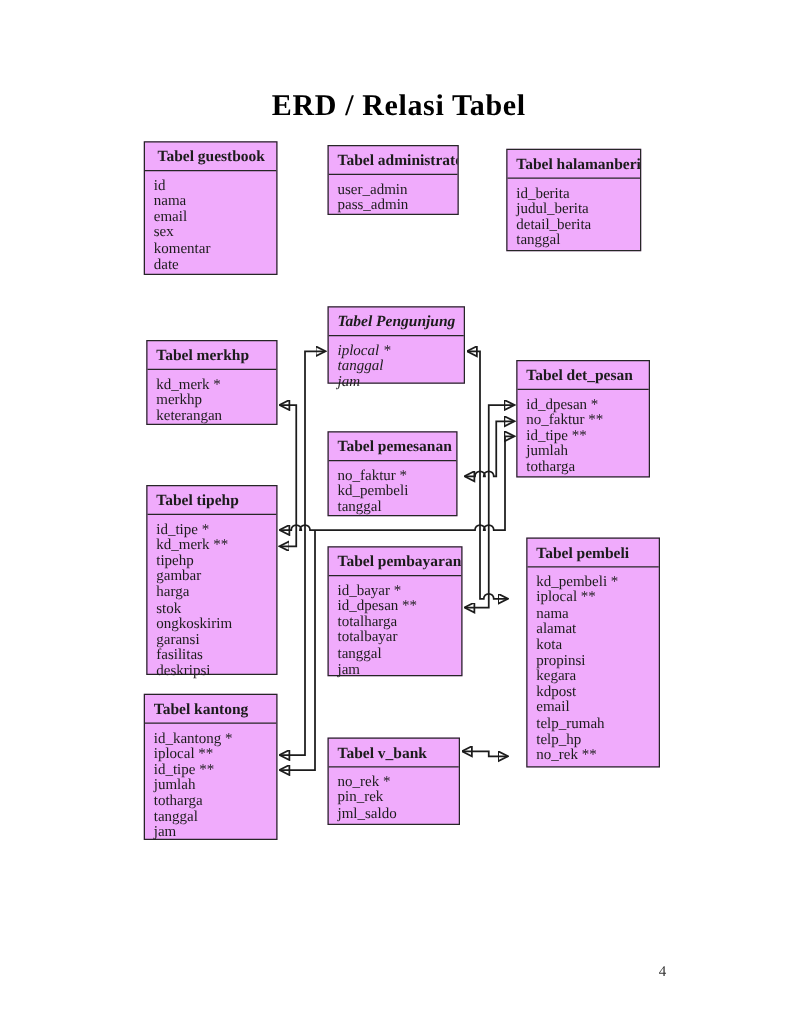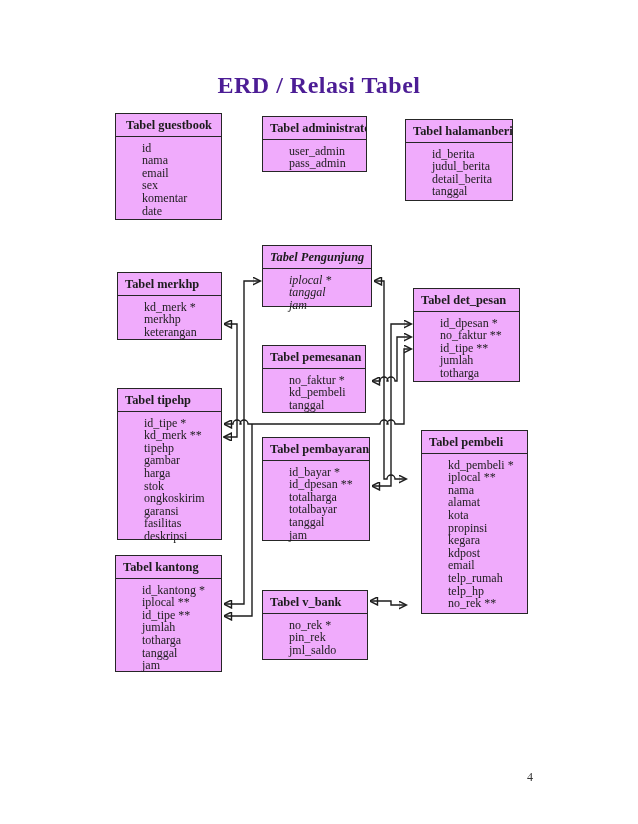--- a/index.html
+++ b/index.html
@@ -2,32 +2,32 @@
 <html><head>
 <meta charset="utf-8">
 <style>
   html,body{margin:0;padding:0;background:#ffffff;}
   .page{
     position:relative;width:638px;height:824px;background:#ffffff;overflow:hidden;
     font-family:"Liberation Serif","DejaVu Serif",serif;color:#1c1c1c;
   }
   .title{
     position:absolute;top:72px;left:0;width:100%;text-align:center;
-    font-size:24px;font-weight:bold;letter-spacing:.5px;color:#4c1d95;
+    font-size:24px;font-weight:bold;letter-spacing:.5px;color:#000000;
   }
   .tbl{
     position:absolute;background:#f0abfc;border:1.6px solid #262626;box-sizing:border-box;
     font-size:12px;line-height:12.6px;
   }
   .tbl-h{
     font-weight:bold;font-size:12.4px;padding:5px 6px 4px 7px;
     border-bottom:1.6px solid #262626;white-space:nowrap;overflow:hidden;
   }
   .tbl-h.center{text-align:center;}
-  .tbl-b{padding:5px 6px 3px 7px;overflow:hidden;margin-left:19px;}
+  .tbl-b{padding:5px 6px 3px 7px;overflow:hidden;}
   .fld{white-space:nowrap;height:12.6px;}
   .wires{position:absolute;left:0;top:0;pointer-events:none;}
   .wires path{fill:none;stroke:#1c1c1c;stroke-width:1.4;}
   .pageno{position:absolute;left:527px;top:770px;font-size:12px;color:#333;}
 </style>
 </head>
 <body>
 
 <div class="page">
   <div class="title">ERD / Relasi Tabel</div>

